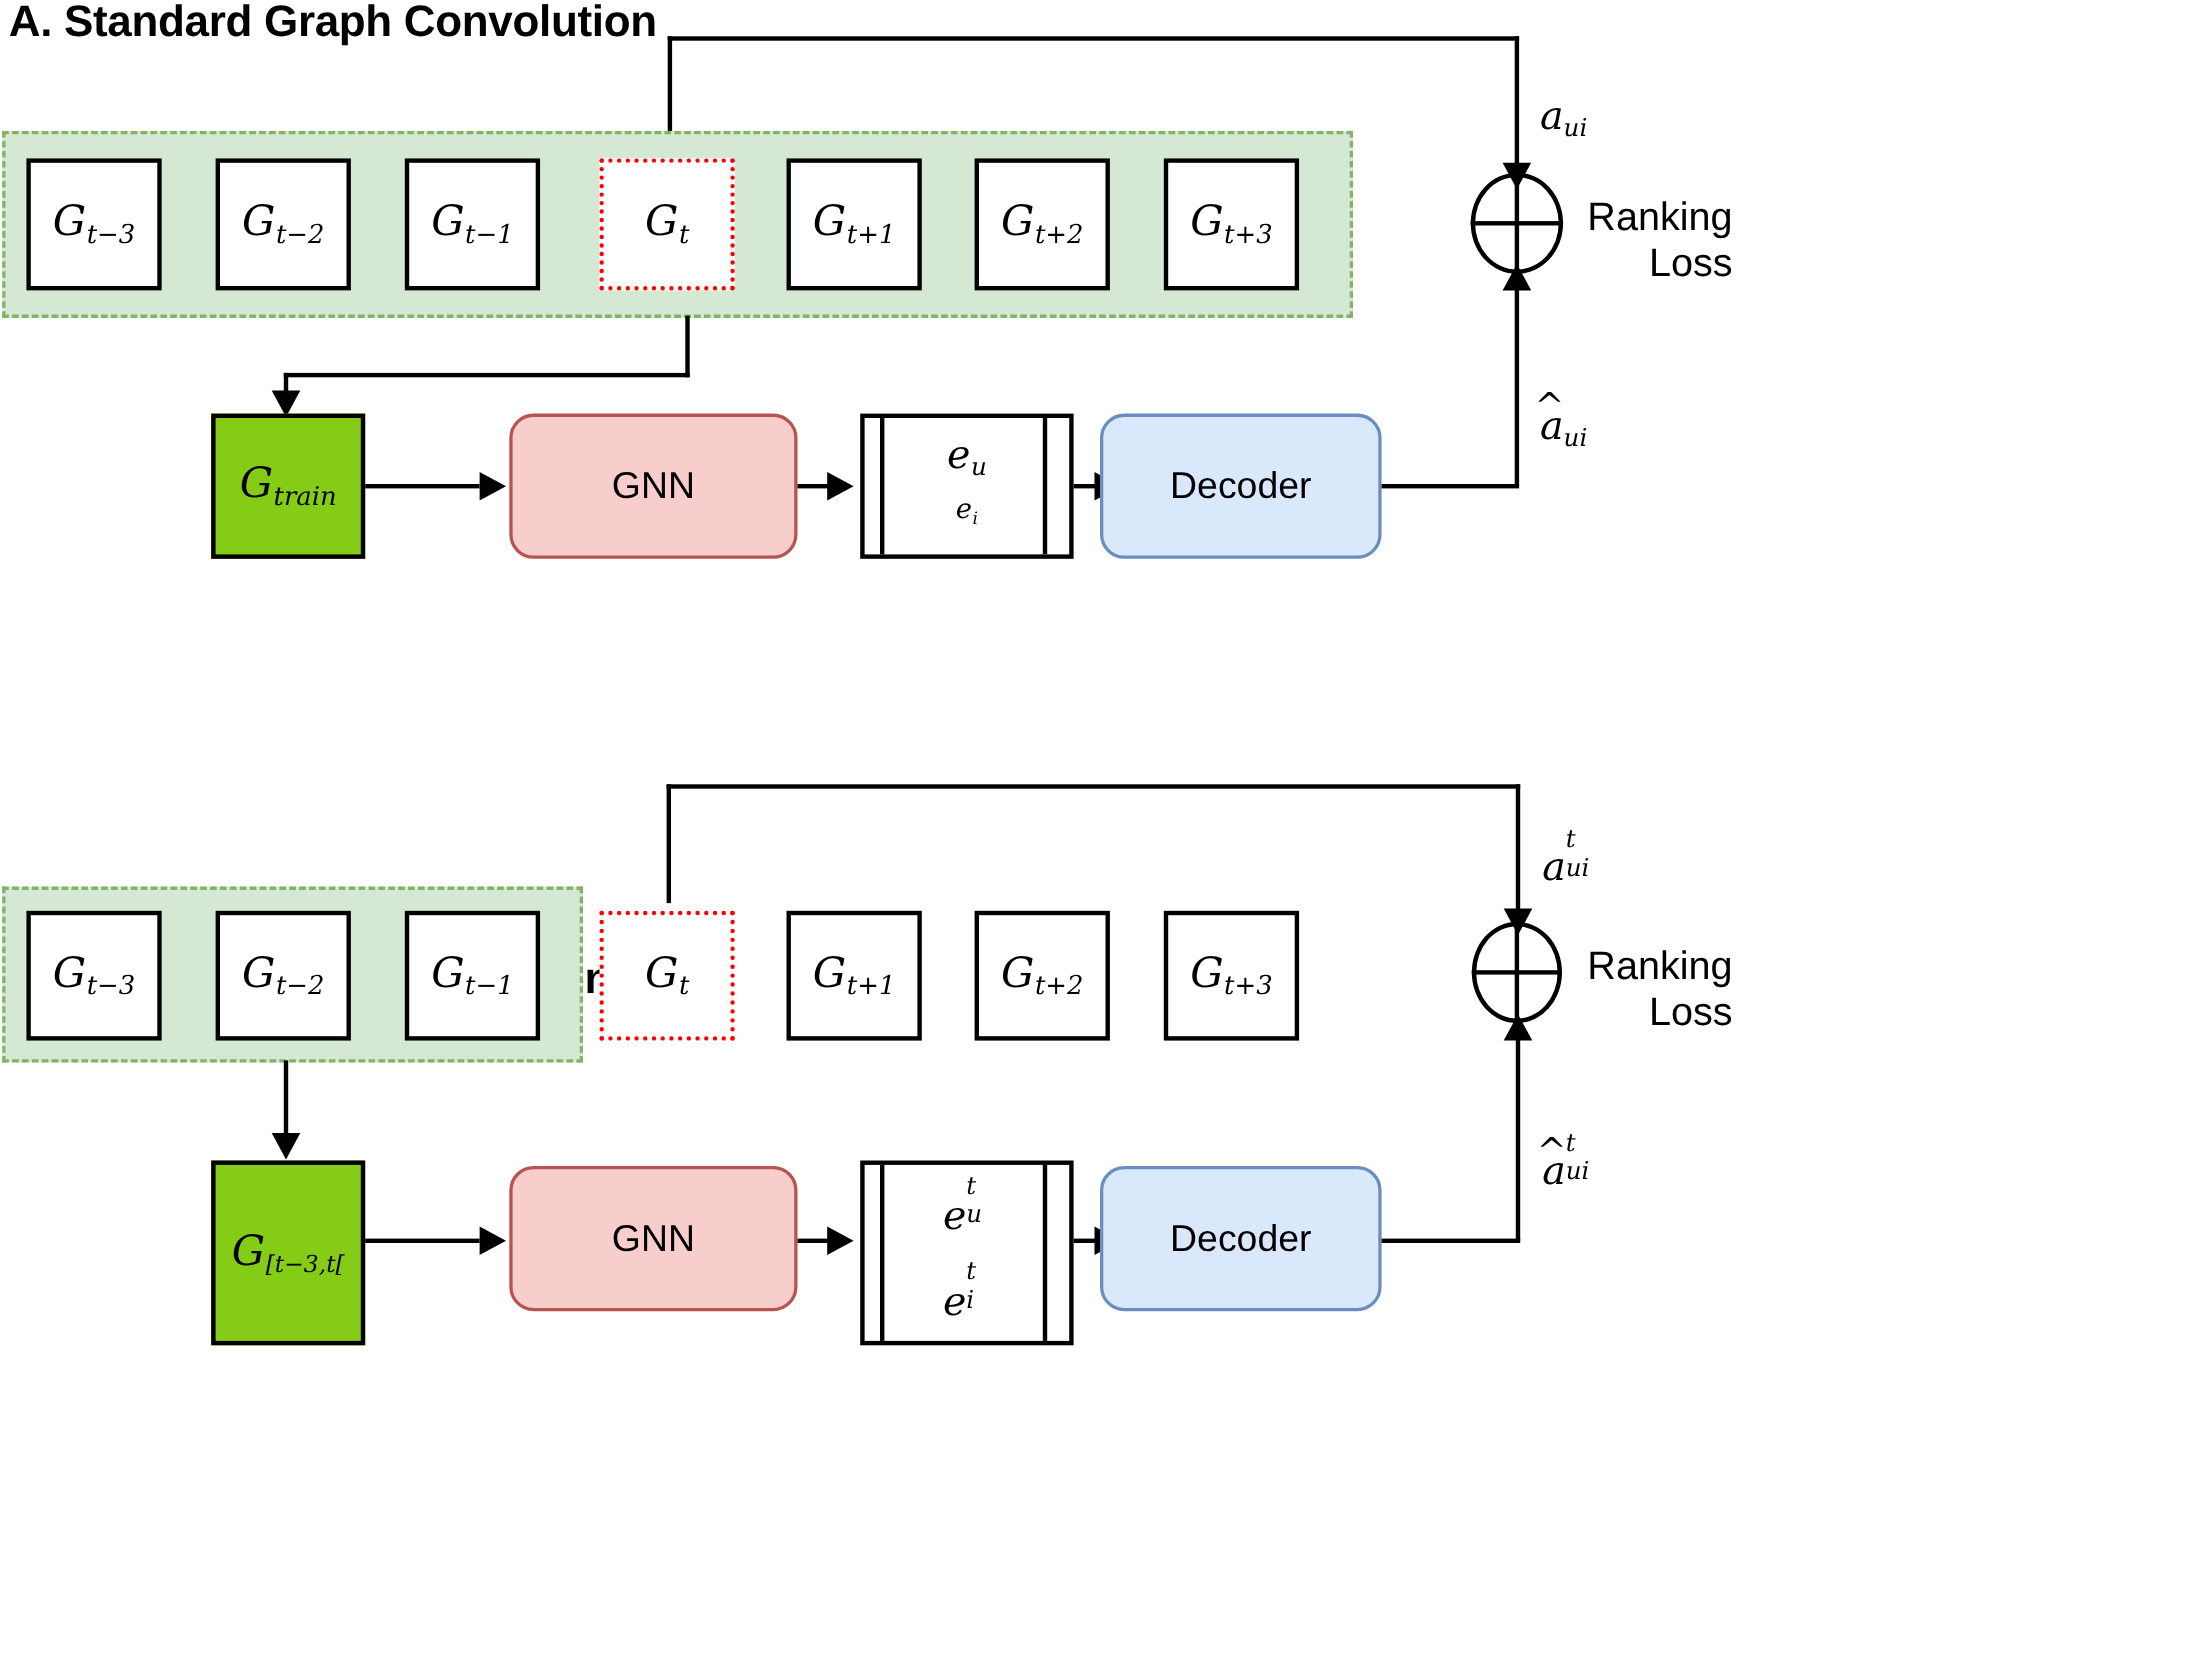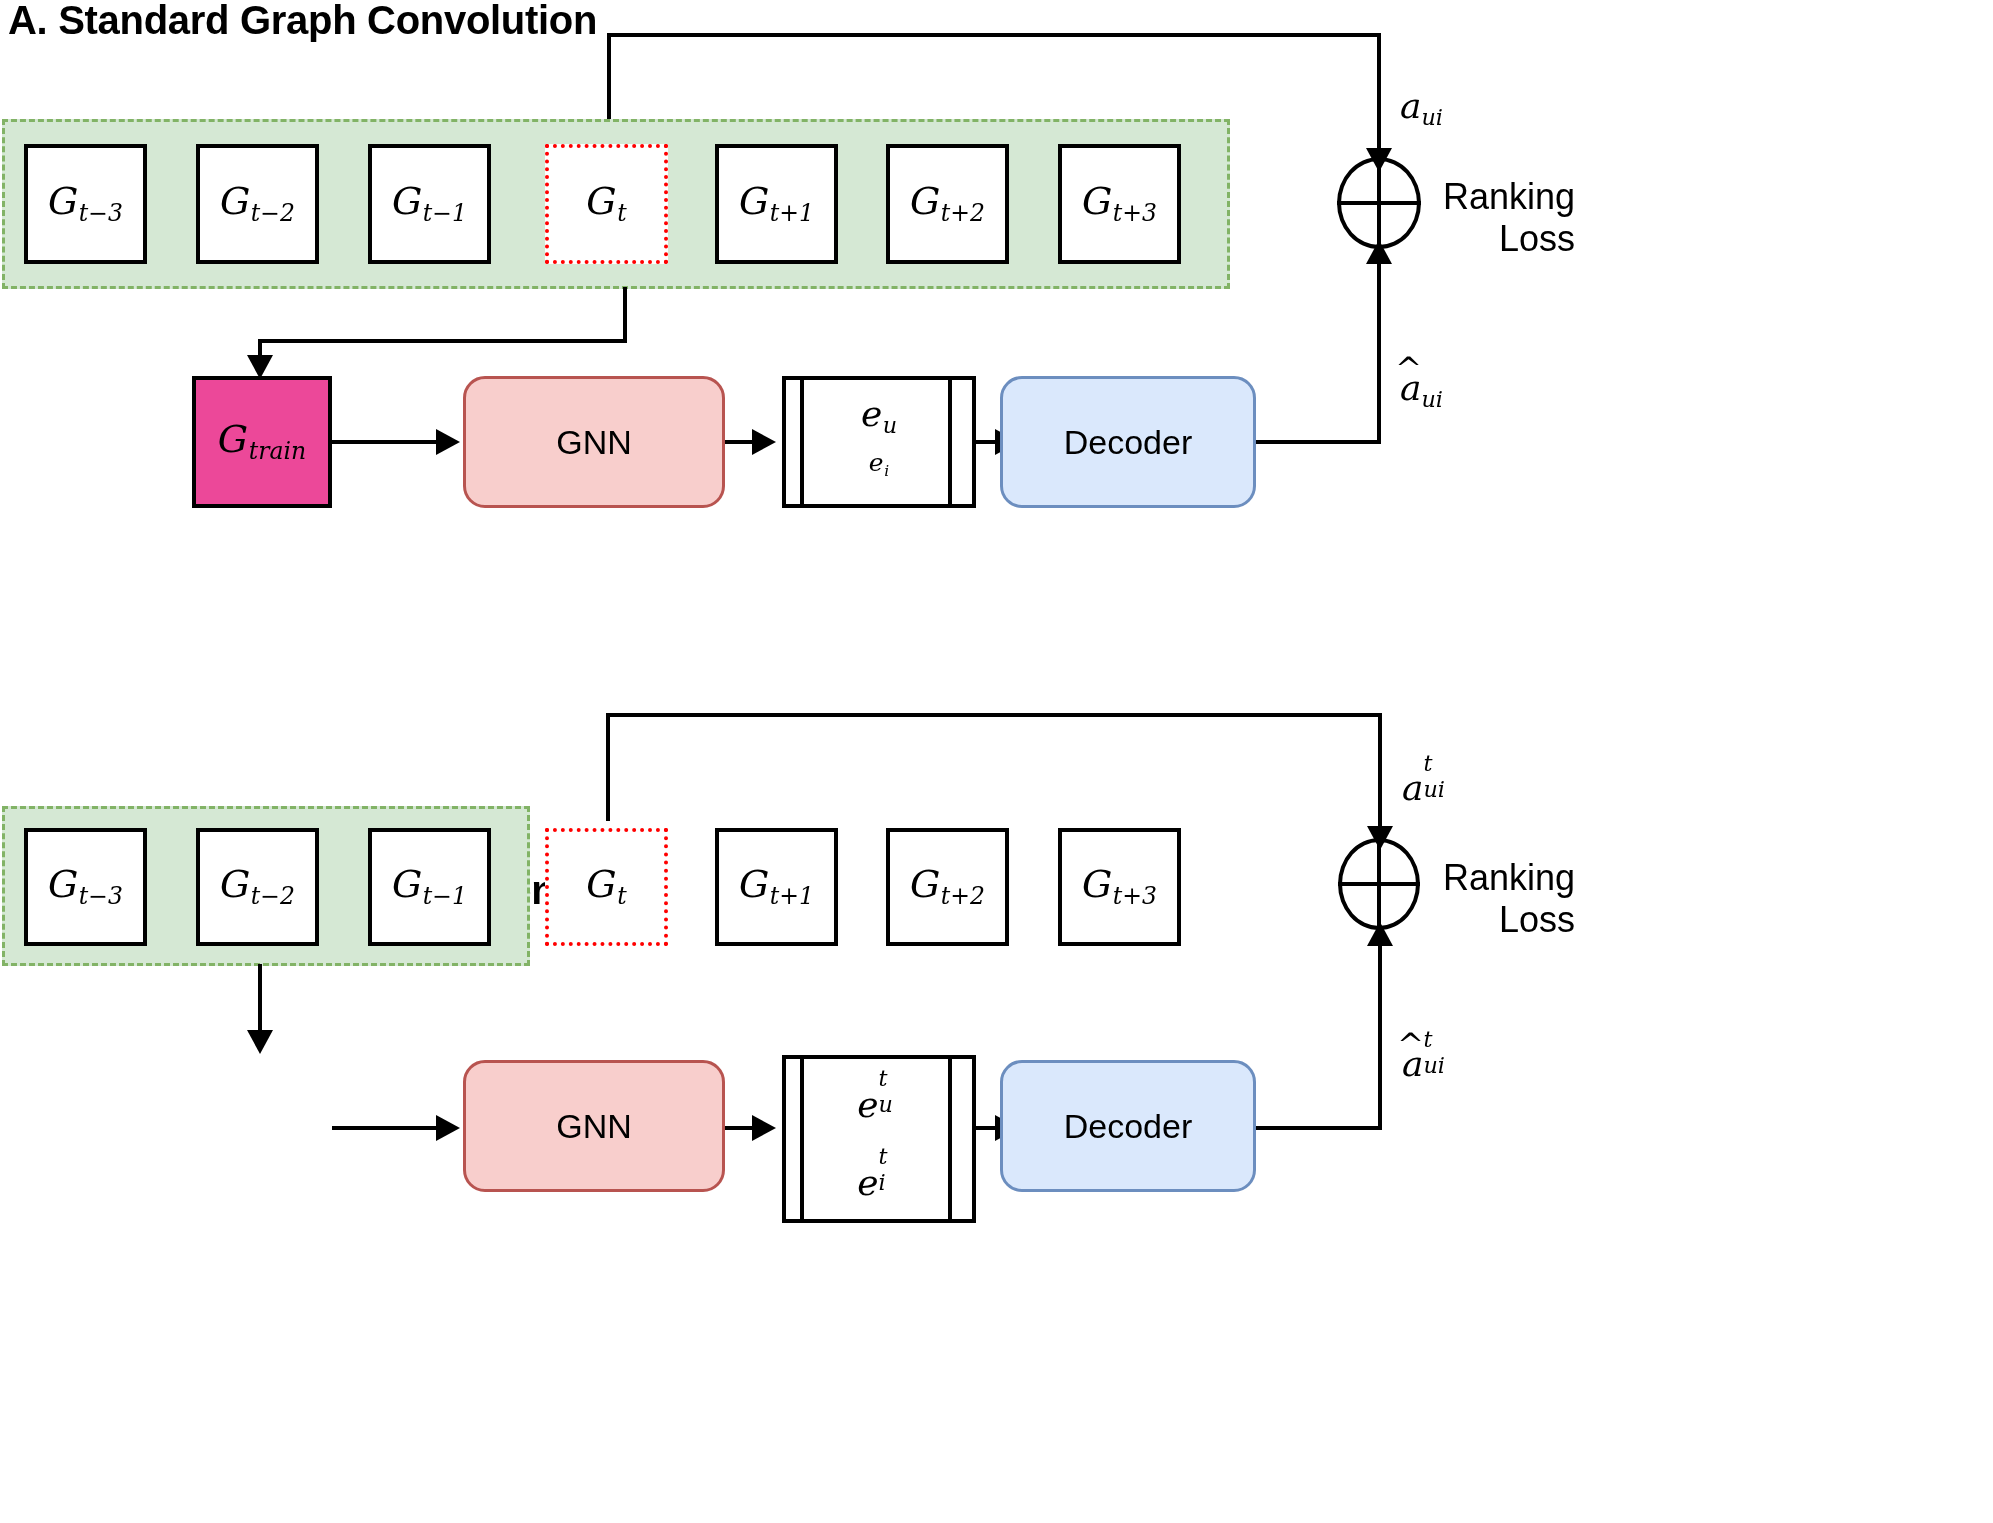--- a/index.html
+++ b/index.html
@@ -82,21 +82,21 @@
     position:absolute;
     box-sizing:border-box;
     display:flex;
     align-items:center;
     justify-content:center;
     font-family:"Liberation Sans", sans-serif;
     font-size:34px;
     color:#000;
   }
   .node.plain{
-    background:#ec4899;
+    background:#84cc16;
     border:4px solid #000000;
   }
   .node.gnn{
     background:#f8cecc;
     border:3px solid #b85450;
     border-radius:22px;
     color:#000;
   }
   .node.decoder{
     background:#dae8fc;
@@ -302,20 +302,23 @@
   <div class="gbox" style="left:886px;top:828px;width:123px;height:118px;">
     <span class="mlabel">G<span class="sub">t+2</span></span>
   </div>
   <div class="gbox" style="left:1058px;top:828px;width:123px;height:118px;">
     <span class="mlabel">G<span class="sub">t+3</span></span>
   </div>
 
   <div class="vline" style="left:258px;top:964px;height:75px;"></div>
   <div class="arrowhead arrow-down" style="left:247px;top:1030px;"></div>
 
+  <div class="node plain" style="left:192px;top:1055px;width:140px;height:168px;">
+    <span class="mlabel">G<span class="sub" style="font-size:0.56em;">[t−3,t[</span></span>
+  </div>
   <div class="hline" style="left:332px;top:1126px;width:104px;"></div>
   <div class="arrowhead arrow-right" style="left:436px;top:1115px;"></div>
 
   <div class="node gnn" style="left:463px;top:1060px;width:262px;height:132px;">
     <span>GNN</span>
   </div>
   <div class="hline" style="left:725px;top:1126px;width:30px;"></div>
   <div class="arrowhead arrow-right" style="left:752px;top:1115px;"></div>
 
   <div class="embed" style="left:782px;top:1055px;width:194px;height:168px;">

